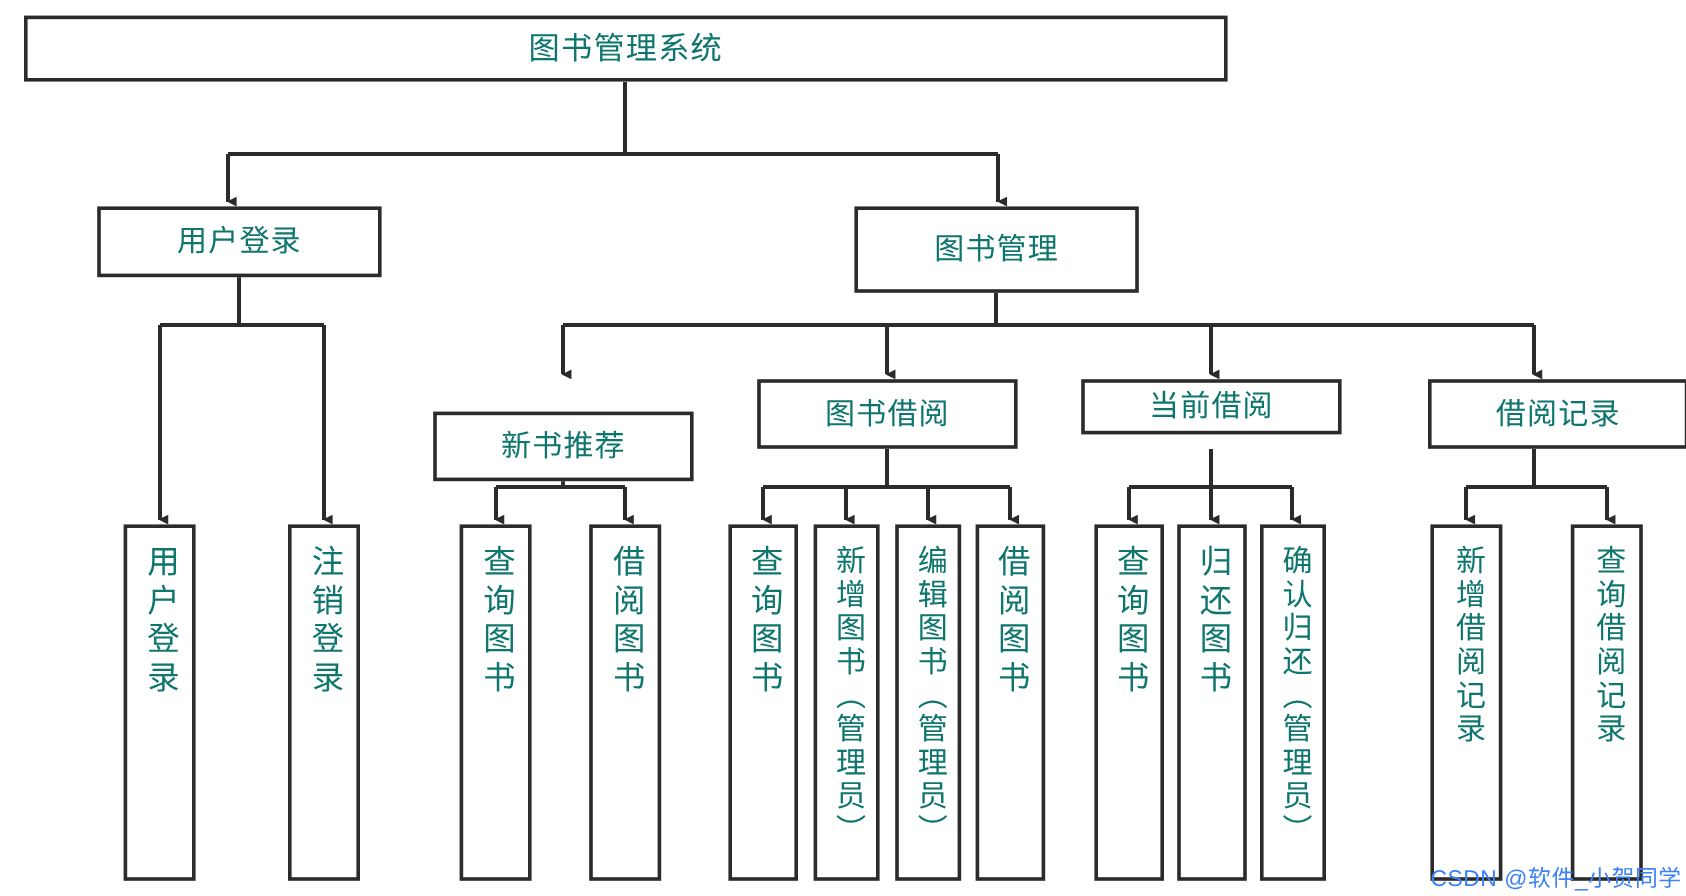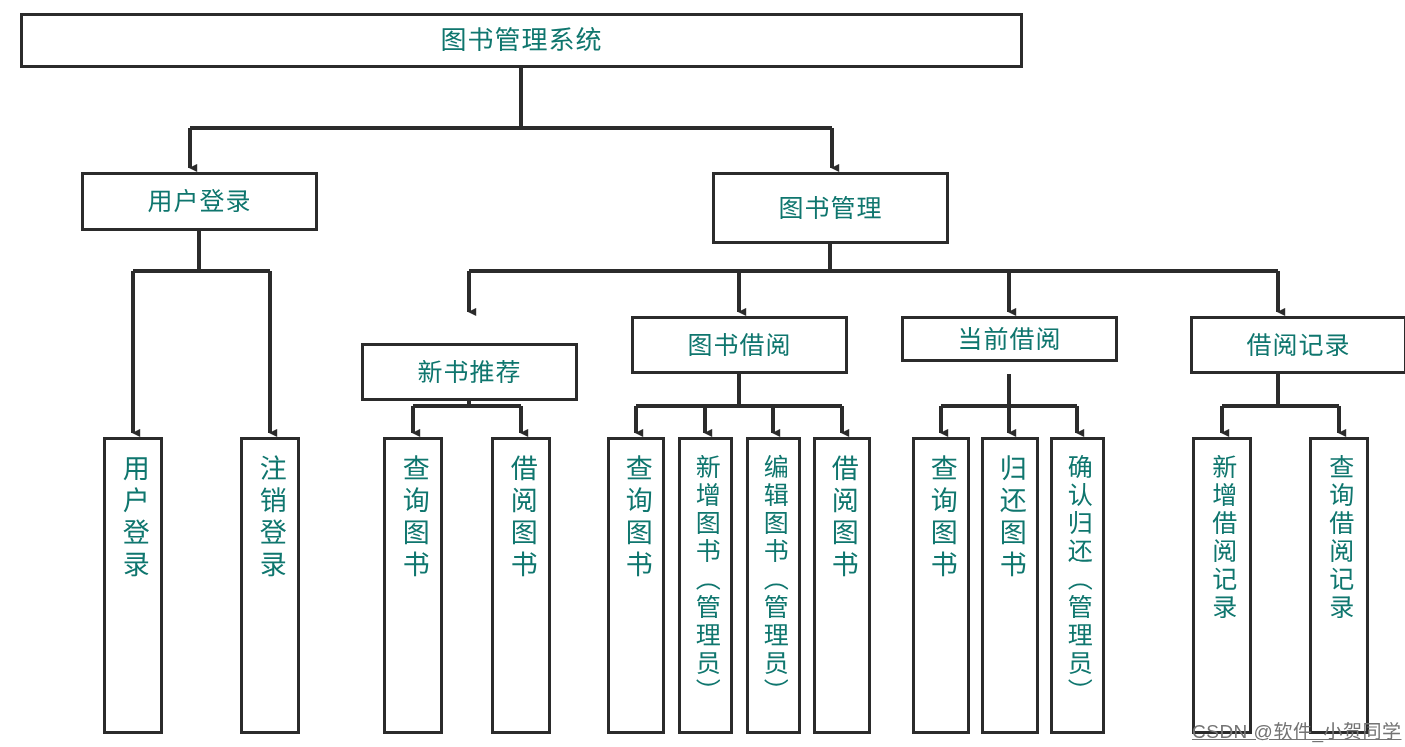--- a/index.html
+++ b/index.html
@@ -58,27 +58,26 @@
     line-height:1.02;
     letter-spacing:5px;
     white-space:nowrap;
   }
   .node.vert.long .lbl{
     font-size:25px;
     letter-spacing:3px;
   }
   .watermark{
     position:absolute;
-    color:#737373;
+    color:#3b82f6;
     font-size:19px;
     letter-spacing:0.5px;
     white-space:nowrap;
     z-index:5;
     user-select:none;
-    text-decoration:underline;
   }
 </style>
 </head>
 <body>
 
 <div id="diagram">
 
   <svg class="connectors" viewBox="0 0 1405 747" xmlns="http://www.w3.org/2000/svg">
     <defs>
       <marker id="arrow" markerWidth="9" markerHeight="9" refX="4.5" refY="7.6" orient="auto" markerUnits="userSpaceOnUse">

